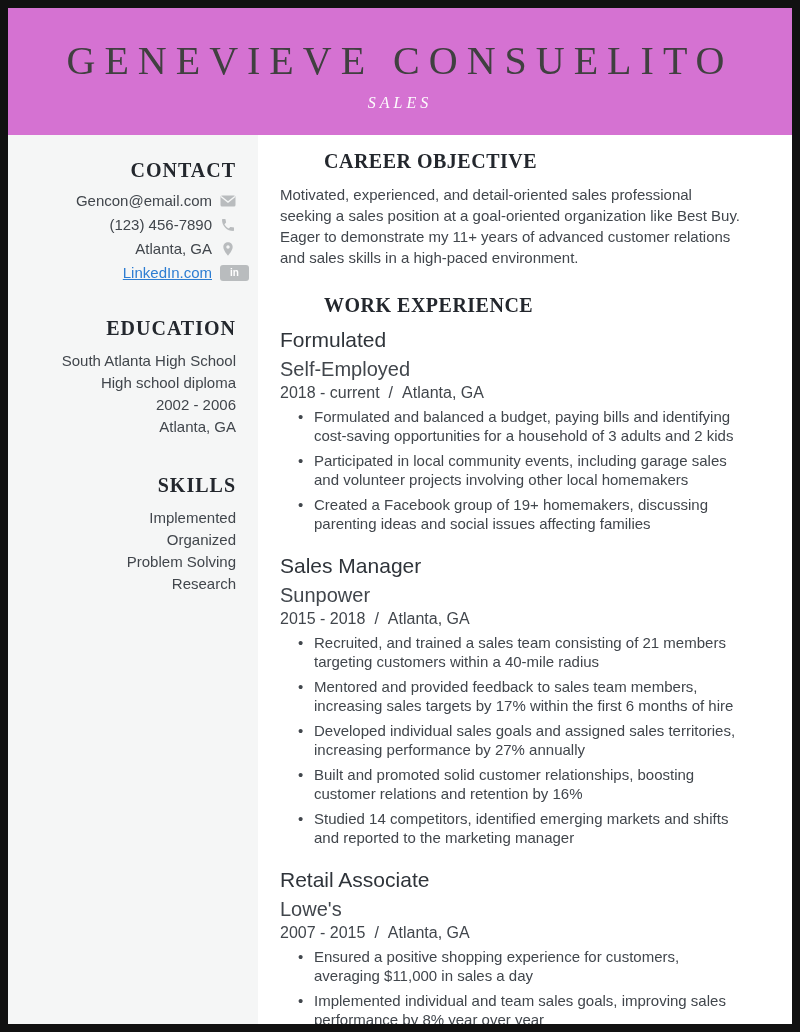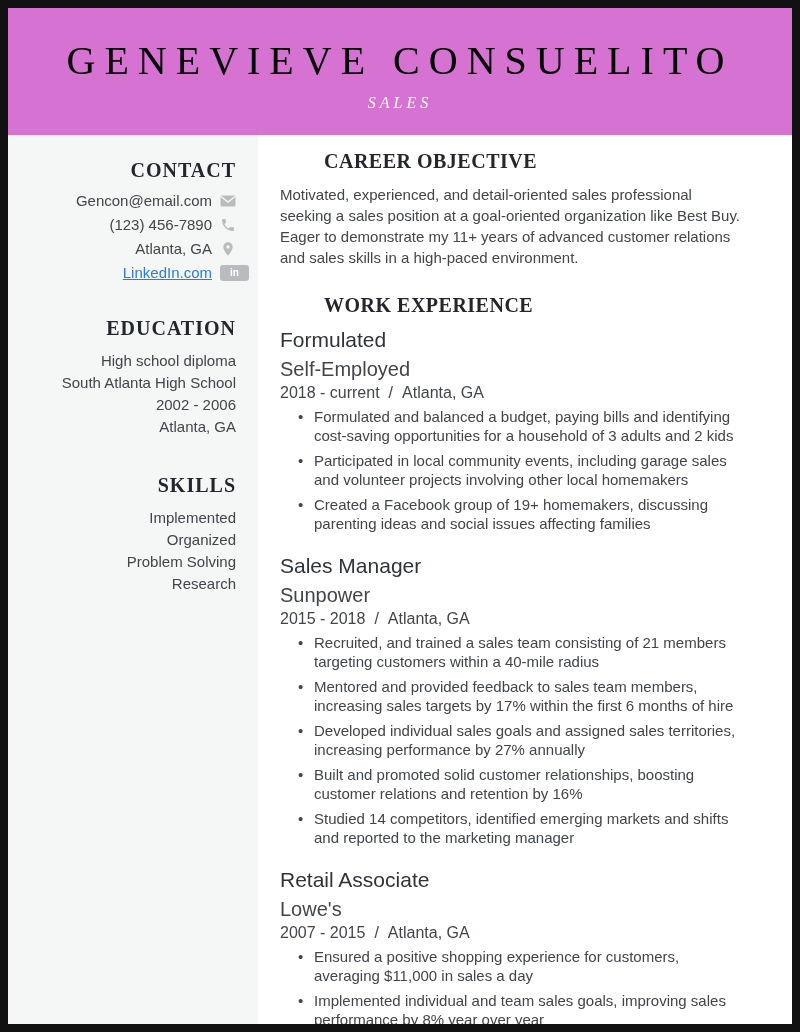--- a/index.html
+++ b/index.html
@@ -26,21 +26,21 @@
   .banner{
     background:var(--accent);
     height:127px;flex:0 0 127px;
     display:flex;flex-direction:column;align-items:center;justify-content:center;
     padding-top:6px;
   }
   .banner h1{
     font-family:"Liberation Serif",serif;
     font-weight:400;
     font-size:40px;
-    color:#000000;
+    color:#404040;
     letter-spacing:9px;
     white-space:nowrap;
   }
   .banner .subtitle{
     font-family:"Liberation Serif",serif;
     font-style:italic;
     font-size:16px;
     color:#fdfdfd;
     letter-spacing:4px;
     margin-top:10px;
@@ -166,22 +166,22 @@
         <div class="contact-row">
           <span class="link">LinkedIn.com</span>
           <span class="icon">
             <span class="li-box">in</span>
           </span>
         </div>
       </section>
 
       <section class="side-section">
         <div class="side-heading">EDUCATION</div>
+        <div class="side-line">South Atlanta High School</div>
         <div class="side-line">High school diploma</div>
-        <div class="side-line">South Atlanta High School</div>
         <div class="side-line">2002 - 2006</div>
         <div class="side-line">Atlanta, GA</div>
       </section>
 
       <section class="side-section">
         <div class="side-heading">SKILLS</div>
         <div class="skill-line">Implemented</div>
         <div class="skill-line">Organized</div>
         <div class="skill-line">Problem Solving</div>
         <div class="skill-line">Research</div>

